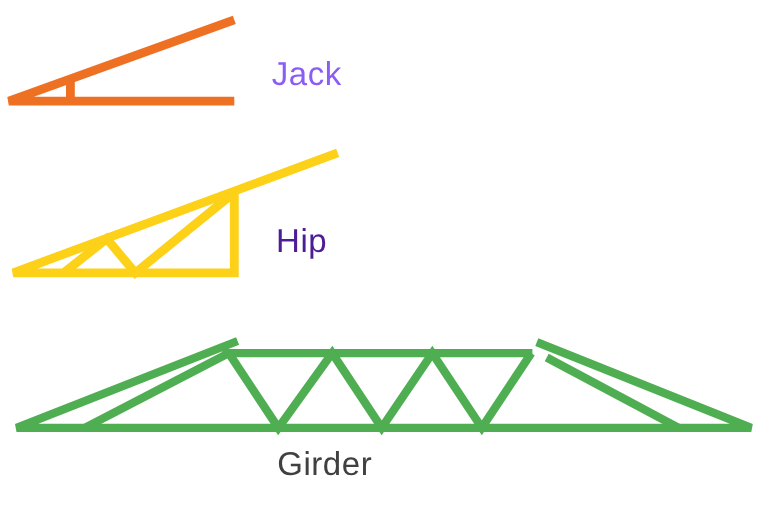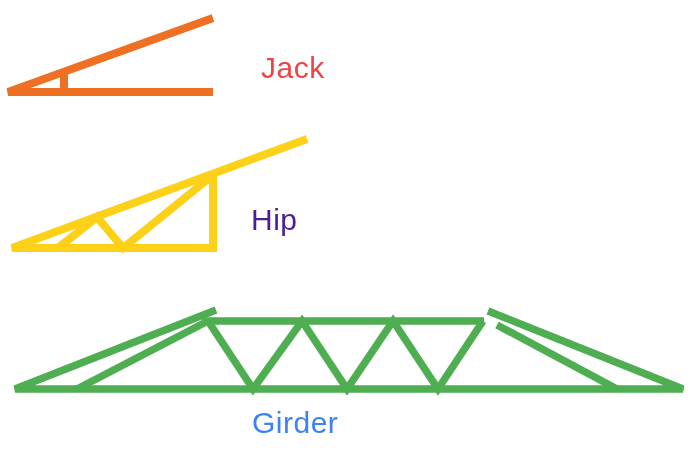--- a/index.html
+++ b/index.html
@@ -51,19 +51,19 @@
       </g>
     <g>
         <polyline points="216,310 15,389 683,389 488,311" fill="none" stroke="#4EAE51" stroke-width="7.5" stroke-linecap="butt" stroke-linejoin="miter" stroke-miterlimit="4.5"></polyline>
         <polyline points="202,321 484,321" fill="none" stroke="#4EAE51" stroke-width="7.5" stroke-linecap="butt" stroke-linejoin="miter" stroke-miterlimit="4.5"></polyline>
         <polyline points="77,389 208,321" fill="none" stroke="#4EAE51" stroke-width="7.5" stroke-linecap="butt" stroke-linejoin="miter" stroke-miterlimit="4.5"></polyline>
         <polyline points="497,325 617,389" fill="none" stroke="#4EAE51" stroke-width="7.5" stroke-linecap="butt" stroke-linejoin="miter" stroke-miterlimit="4.5"></polyline>
         <polyline points="208,321 253,389 302,321 347,389 393,321 438,389 483,321" fill="none" stroke="#4EAE51" stroke-width="7.5" stroke-linecap="butt" stroke-linejoin="miter" stroke-miterlimit="4.5"></polyline>
       </g>
   </svg>
 
-  <div class="truss-label" id="label-jack" style="color: #ef4444; margin-left: 14px;">Jack</div>
+  <div class="truss-label" id="label-jack" style="color: #8b5cf6;">Jack</div>
 
   <div class="truss-label" id="label-hip" style="color: #4c1d95;">Hip</div>
 
-  <div class="truss-label" id="label-girder" style="color: #3b82f6;">Girder</div>
+  <div class="truss-label" id="label-girder" style="color: #404040;">Girder</div>
 
 </div>
 
 </body></html>

